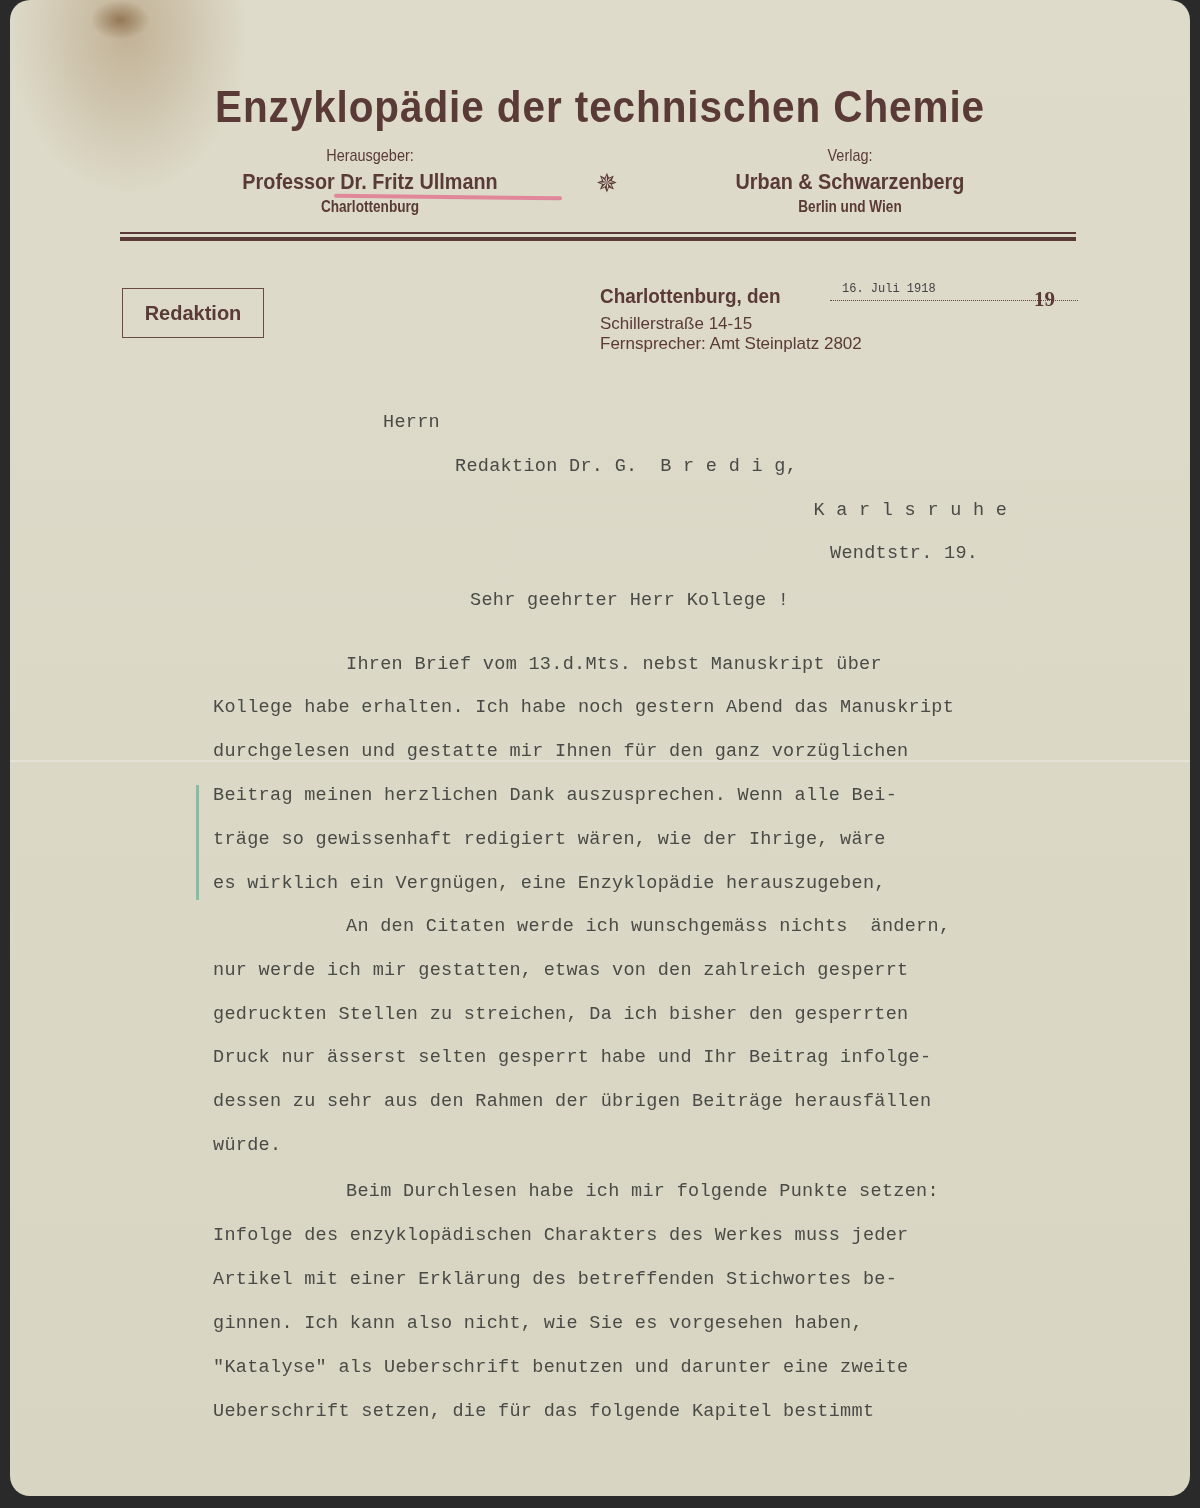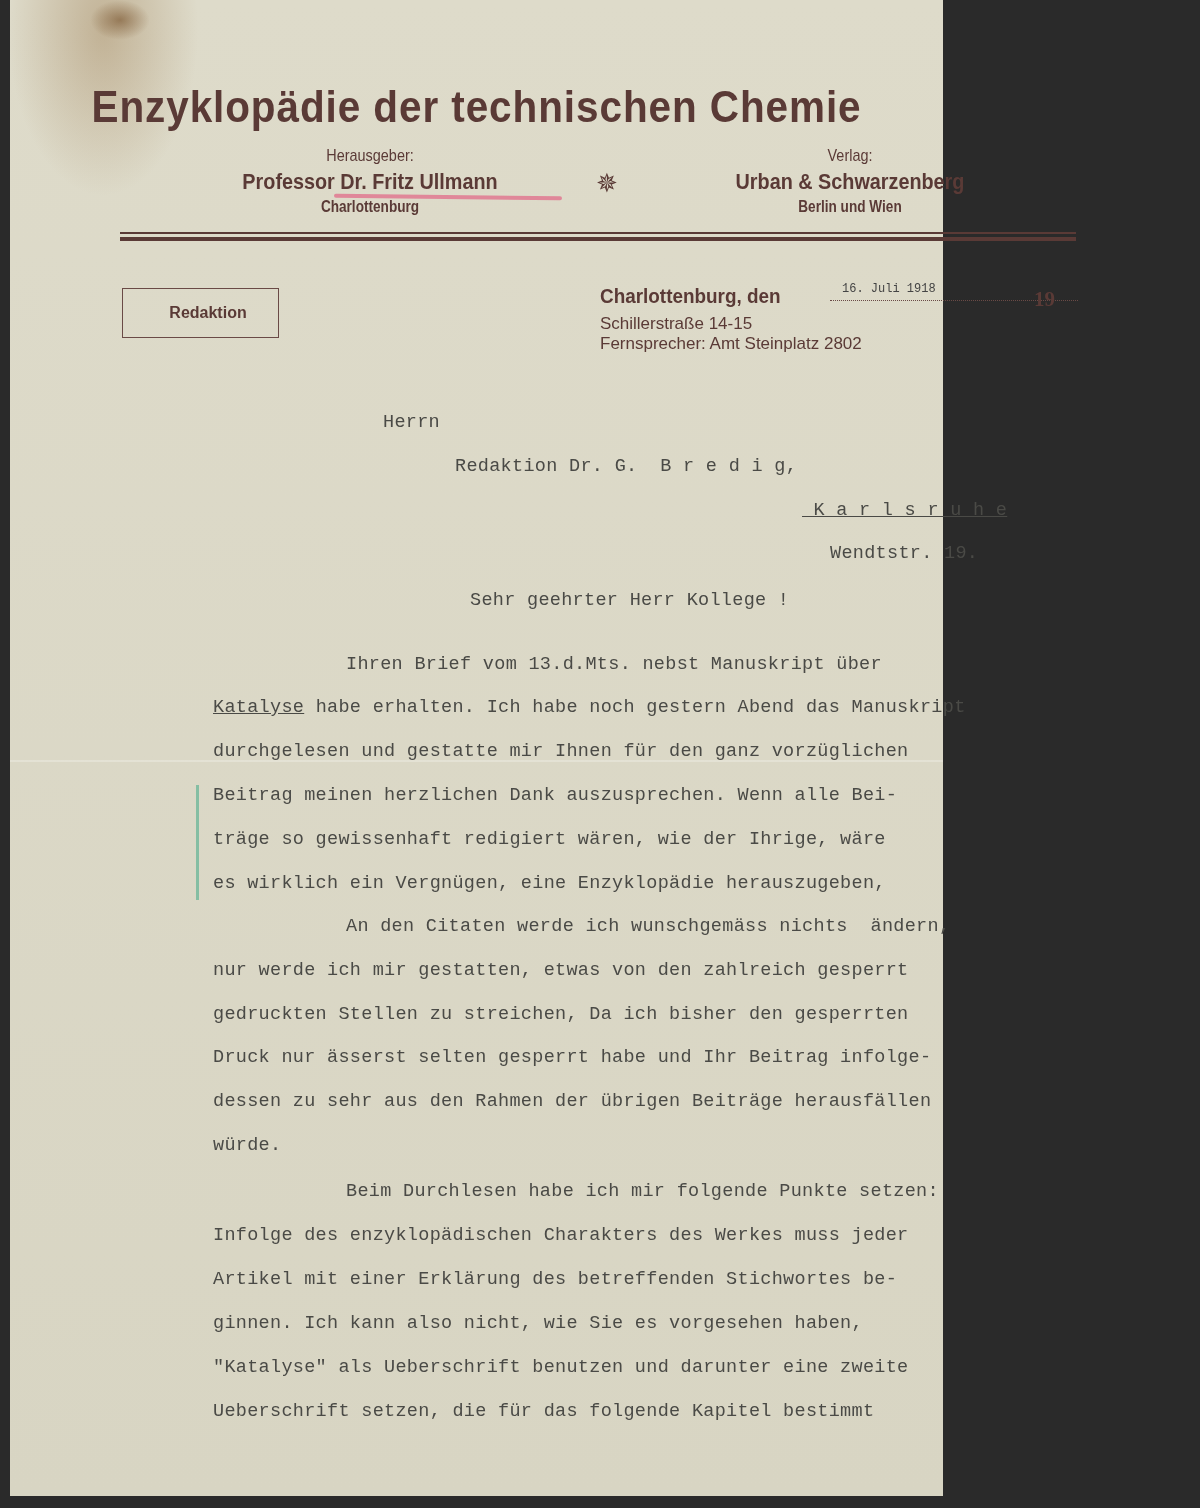--- a/index.html
+++ b/index.html
@@ -1,42 +1,42 @@
 <!DOCTYPE html>
 <html><head>
 <meta charset="utf-8">
 <style>
   html,body{margin:0;padding:0;}
   body{width:1200px;height:1508px;background:#2a2a2a;position:relative;overflow:hidden;}
-  .page{position:absolute;left:10px;top:0;width:933px;height:1496px;background:#dcd9c8;
+  .page{position:absolute;left:10px;top:0;width:1180px;height:1496px;background:#dcd9c8;
     background-image:radial-gradient(ellipse at 10% 2%, rgba(140,100,50,.35), rgba(0,0,0,0) 8%),
-    linear-gradient(180deg,#dedbca 0%,#d8d5c3 100%);}
+    linear-gradient(180deg,#dedbca 0%,#d8d5c3 100%);border-radius:20px;}
   .fold{position:absolute;left:0;right:0;top:760px;height:2px;background:rgba(255,255,255,.25);}
   .serif-head{font-family:"Liberation Sans",sans-serif;color:#5a3a36;position:absolute;}
   .title{left:0;right:0;top:82px;text-align:center;font-size:44px;font-weight:bold;letter-spacing:1px;transform:scaleX(.92);}
   .lbl{font-size:17px;text-align:center;transform:scaleX(.85);}
   .name{font-size:22px;font-weight:bold;text-align:center;transform:scaleX(.9);}
   .sub{font-size:16px;font-weight:bold;text-align:center;transform:scaleX(.85);}
   .col-left{position:absolute;left:180px;width:360px;top:146px;}
   .col-right{position:absolute;left:660px;width:360px;top:146px;}
   .col-left div,.col-right div{margin-bottom:3px;}
   .underline-red{position:absolute;left:324px;top:195px;width:228px;height:4px;background:#e07890;border-radius:2px;transform:rotate(.6deg);opacity:.85;}
   .star{position:absolute;left:586px;top:168px;font-size:26px;color:#5a3a36;font-family:"DejaVu Sans",sans-serif;}
   .rule1{position:absolute;left:110px;width:956px;top:232px;height:2px;background:#5a3a36;}
   .rule2{position:absolute;left:110px;width:956px;top:237px;height:4px;background:#5a3a36;}
   .redaktion{position:absolute;left:112px;top:288px;width:140px;height:48px;border:1px solid #6a4a46;
-    font-family:"Liberation Sans",sans-serif;font-size:16px;font-weight:bold;color:#5a3a36;display:flex;align-items:center;justify-content:center;padding-left:15px;}
+    font-family:"Liberation Sans",sans-serif;font-size:20px;font-weight:bold;color:#5a3a36;display:flex;align-items:center;justify-content:center;}
   .place{position:absolute;left:590px;top:284px;font-family:"Liberation Sans",sans-serif;color:#5a3a36;}
   .place .city{font-size:21px;font-weight:bold;display:inline-block;transform:scaleX(.9);transform-origin:left;}
   .dateline{position:absolute;left:820px;top:300px;width:248px;border-bottom:1px dotted #6a4a46;}
   .date{position:absolute;left:832px;top:282px;font-family:"Liberation Mono",monospace;font-size:12px;color:#444;}
   .date19{position:absolute;left:1024px;top:287px;font-family:Liberation Serif, serif;font-size:21px;font-weight:bold;color:#5a3a36;}
   .addr{position:absolute;left:590px;font-family:"Liberation Sans",sans-serif;font-size:17px;color:#5a3a36;}
   .tw{position:absolute;font-family:"Liberation Mono",monospace;font-size:18.5px;color:#4a4a46;white-space:pre;letter-spacing:.3px;}
-  .ul{text-decoration:underline;}
+  .ul{}
   .green{position:absolute;left:186px;top:785px;width:3px;height:115px;background:#6fb89a;opacity:.8;}
   .stain{position:absolute;left:80px;top:0;width:60px;height:40px;background:radial-gradient(ellipse,rgba(110,70,30,.55),rgba(0,0,0,0) 70%);}
 </style>
 </head>
 <body>
 
 <div class="page">
   <div class="stain"></div>
   <div class="fold"></div>
 
@@ -72,21 +72,21 @@
   <div class="tw" style="left:373px;top:412px">Herrn</div>
   <div class="tw" style="left:445px;top:456px">Redaktion Dr. G.  B r e d i g,</div>
   <div class="tw ul" style="left:792px;top:500px"> K a r l s r u h e</div>
   <div class="tw" style="left:820px;top:543px">Wendtstr. 19.</div>
 
   <div class="tw" style="left:460px;top:590px">Sehr geehrter Herr Kollege !</div>
 
   <div class="green"></div>
 
   <div class="tw" style="left:336px;top:654px">Ihren Brief vom 13.d.Mts. nebst Manuskript über</div>
-  <div class="tw" style="left:203px;top:697px"><span class="ul">Katalyse</span> <span>habe erhalten. Ich habe noch gestern Abend das Manuskript</span></div>
+  <div class="tw" style="left:203px;top:697px"><span class="ul">Kollege</span> <span>habe erhalten. Ich habe noch gestern Abend das Manuskript</span></div>
   <div class="tw" style="left:203px;top:741px">durchgelesen und gestatte mir Ihnen für den ganz vorzüglichen</div>
   <div class="tw" style="left:203px;top:785px">Beitrag meinen herzlichen Dank auszusprechen. Wenn alle Bei-</div>
   <div class="tw" style="left:203px;top:829px">träge so gewissenhaft redigiert wären, wie der Ihrige, wäre</div>
   <div class="tw" style="left:203px;top:873px">es wirklich ein Vergnügen, eine Enzyklopädie herauszugeben,</div>
   <div class="tw" style="left:336px;top:916px">An den Citaten werde ich wunschgemäss nichts  ändern,</div>
   <div class="tw" style="left:203px;top:960px">nur werde ich mir gestatten, etwas von den zahlreich gesperrt</div>
   <div class="tw" style="left:203px;top:1004px">gedruckten Stellen zu streichen, Da ich bisher den gesperrten</div>
   <div class="tw" style="left:203px;top:1047px">Druck nur ässerst selten gesperrt habe und Ihr Beitrag infolge-</div>
   <div class="tw" style="left:203px;top:1091px">dessen zu sehr aus den Rahmen der übrigen Beiträge herausfällen</div>
   <div class="tw" style="left:203px;top:1135px">würde.</div>

